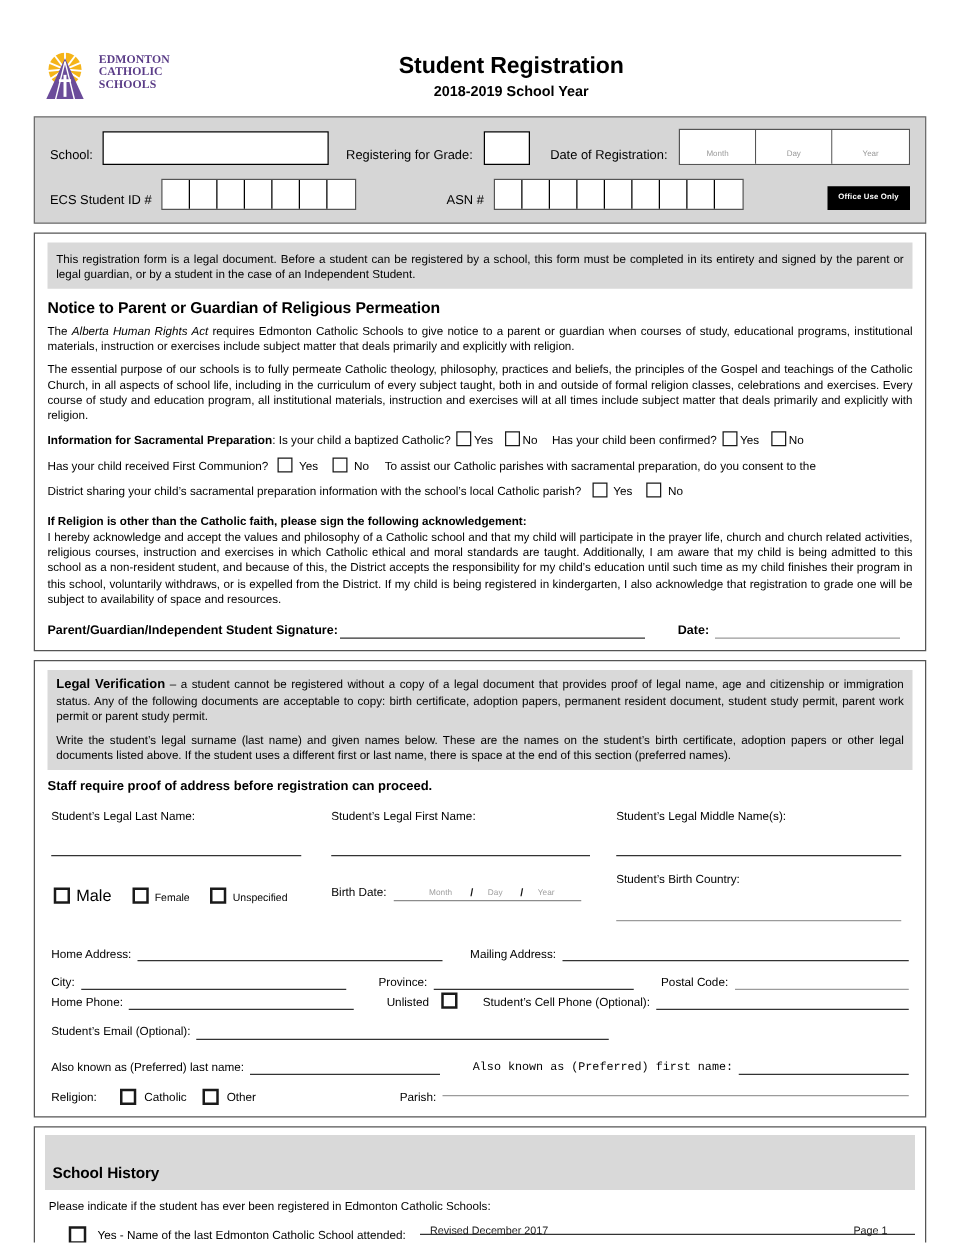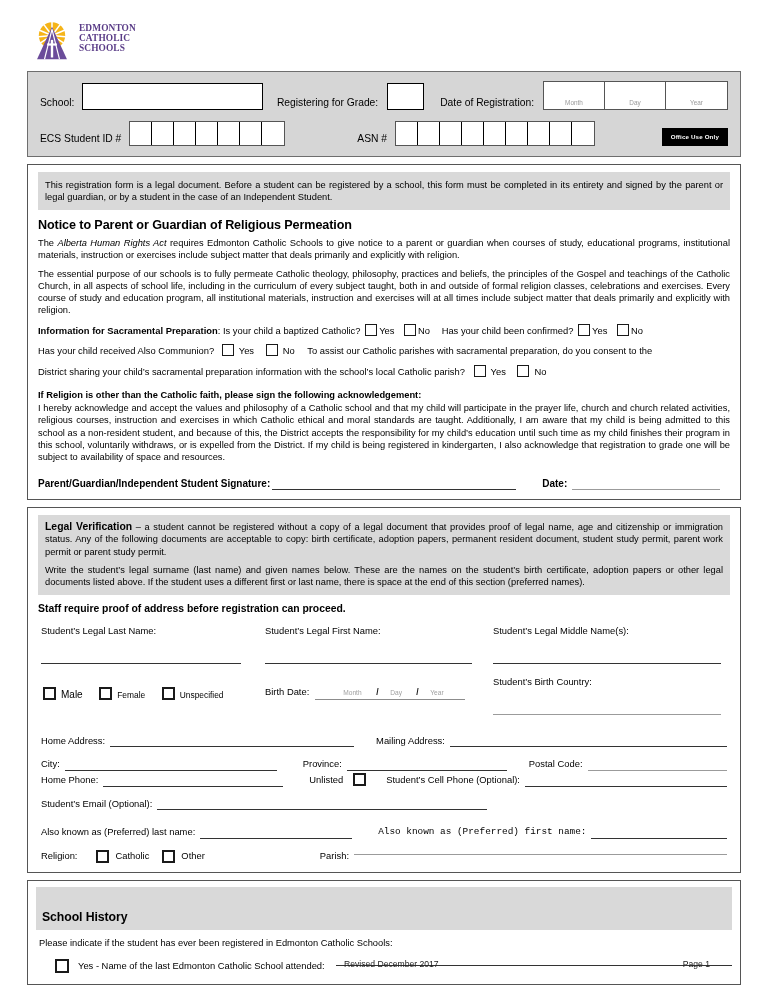--- a/index.html
+++ b/index.html
@@ -10,21 +10,21 @@
     background: #ffffff;
     font-family: "Liberation Sans", sans-serif;
     color: #000000;
     font-size: 9.2px;
     line-height: 1.32;
     -webkit-font-smoothing: antialiased;
   }
   .page { position: relative; width: 768px; height: 994px; padding: 0; }
 
   
-  .masthead { display: flex; align-items: flex-start; padding: 16px 30px 4px 30px; }
+  .masthead { display: flex; align-items: flex-start; padding: 16px 30px 4px 30px; margin-top: 20px; }
   .logo-wrap { display: flex; align-items: center; width: 180px; flex: none; padding-top: 1px; }
   .logo-mark { width: 44px; height: 44px; flex: none; }
   .logo-words { margin-left: 5px; line-height: 1.06; }
   .logo-words div {
     font-family: "Liberation Serif", serif;
     color: #5a3c87;
     font-weight: 700;
     font-size: 9.4px;
     letter-spacing: .1px;
   }
@@ -147,20 +147,24 @@
         </g>
         <rect x="47.3" y="52" width="5.4" height="40" fill="#ffffff"></rect>
         <rect x="39" y="60" width="22" height="5" fill="#ffffff"></rect>
       </svg>
       <div class="logo-words">
         <div>EDMONTON</div>
         <div>CATHOLIC</div>
         <div>SCHOOLS</div>
       </div>
     </div>
+    <div class="title-wrap">
+      <div class="doc-title">Student Registration</div>
+      <div class="doc-sub">2018-2019 School Year</div>
+    </div>
   </div>
 
   <div class="idbox">
     <div class="idrow">
       <span class="lbl">School:</span>
       <div class="wbox school-box"></div>
       <span class="lbl" style="margin-left:14px;">Registering for Grade:</span>
       <div class="wbox grade-box"></div>
       <span class="lbl" style="margin-left:16px;">Date of Registration:</span>
       <div class="dreg">
@@ -215,21 +219,21 @@
     <div class="qline">
       <span class="h-bold">Information for Sacramental Preparation</span><span>:  Is your child a baptized Catholic?</span>
       <span class="cb"></span><span>Yes</span>
       <span class="cb" style="margin-left:7px;"></span><span>No</span>
       <span style="margin-left:9px;">Has your child been confirmed?</span>
       <span class="cb"></span><span>Yes</span>
       <span class="cb" style="margin-left:7px;"></span><span>No</span>
     </div>
 
     <div class="qline">
-      <span>Has your child received Also Communion?</span>
+      <span>Has your child received First Communion?</span>
       <span class="cb" style="margin-left:5px;"></span><span style="margin-left:3px;">Yes</span>
       <span class="cb" style="margin-left:9px;"></span><span style="margin-left:3px;">No</span>
       <span style="margin-left:10px;">To assist our Catholic parishes with sacramental preparation, do you consent to the</span>
     </div>
 
     <div class="qline">
       <span>District sharing your child’s sacramental preparation information with the school’s local Catholic parish?</span>
       <span class="cb" style="margin-left:6px;"></span><span style="margin-left:3px;">Yes</span>
       <span class="cb" style="margin-left:9px;"></span><span style="margin-left:3px;">No</span>
     </div>
@@ -264,21 +268,21 @@
           <div class="fline" style="width:207px;margin-top:13px;"></div>
         </div>
         <div class="fcol" style="flex:1;">
           <span class="flab">Student’s Legal Middle Name(s):</span>
           <div class="fline" style="width:228px;margin-top:13px;"></div>
         </div>
       </div>
 
       <div class="frow" style="margin-top:12px;align-items:flex-start;">
         <div style="width:224px;padding-top:11px;">
-          <span class="cb lg"></span><span style="font-size:10px;margin-left:3px;">Male</span>
+          <span class="cb lg"></span><span style="font-size:13px;margin-left:3px;">Male</span>
           <span class="cb lg" style="margin-left:14px;"></span><span style="font-size:8.4px;margin-left:3px;">Female</span>
           <span class="cb lg" style="margin-left:14px;"></span><span style="font-size:8.4px;margin-left:3px;">Unspecified</span>
         </div>
         <div style="width:228px;display:flex;align-items:flex-end;padding-top:9px;">
           <span class="flab" style="margin-bottom:1px;">Birth Date:</span>
           <div class="datefield" style="margin-left:6px;">
             <span class="dp" style="left:28px;">Month</span>
             <span class="ds" style="left:61px;">/</span>
             <span class="dp" style="left:75px;">Day</span>
             <span class="ds" style="left:101px;">/</span>

